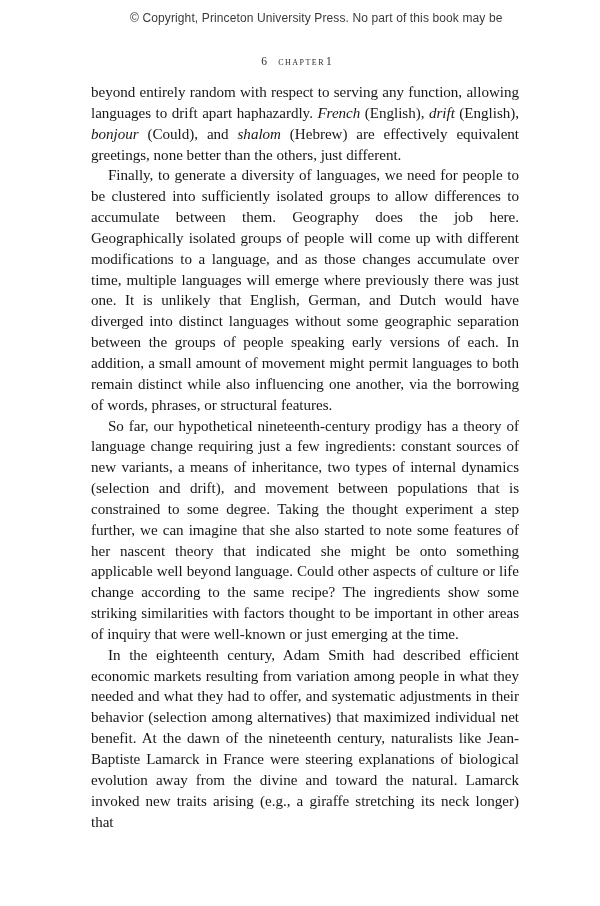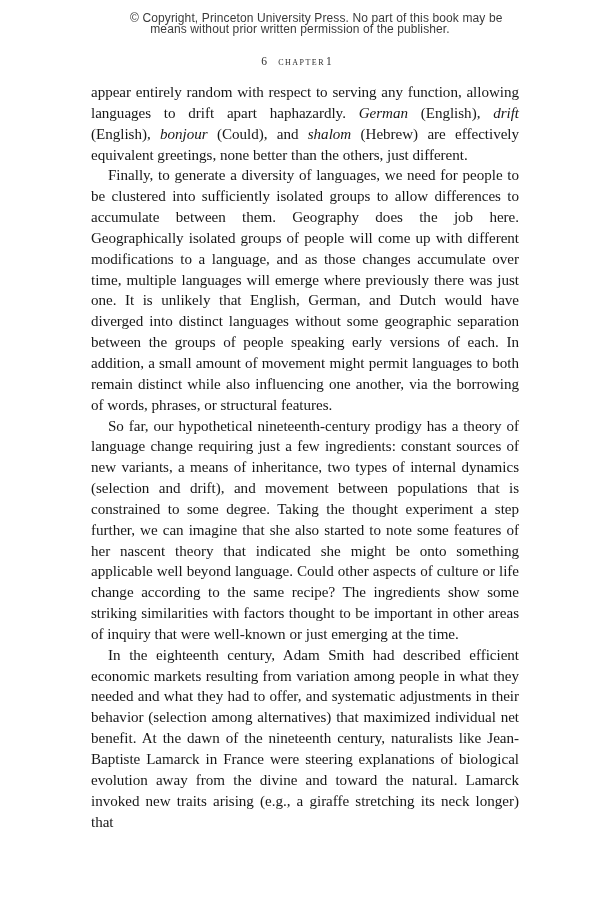--- a/index.html
+++ b/index.html
@@ -116,28 +116,27 @@
     white-space: nowrap;
   }
 </style>
 </head>
 <body>
 
 <div class="page">
 
   <div class="copyright-block">
     <span class="cline">© Copyright, Princeton University Press. No part of this book may be</span>
-    <span class="cline">means without prior written permission of the publisher.</span>
   </div>
 
   <div class="running-head">
     <span class="folio">6</span><span class="rh-gap"></span><span class="rh-label">Chapter</span><span class="rh-num">1</span>
   </div>
 
   <div class="text-column">
-    <p class="body-par"><span>appear entirely random with respect to serving any function, allowing languages to drift apart haphazardly. </span><em>German</em><span> (English), </span><em>drift</em><span> (English), </span><em>bonjour</em><span> (Could), and </span><em>shalom</em><span> (Hebrew) are effectively equivalent greetings, none better than the others, just different.</span></p>
+    <p class="body-par"><span>beyond entirely random with respect to serving any function, allowing languages to drift apart haphazardly. </span><em>French</em><span> (English), </span><em>drift</em><span> (English), </span><em>bonjour</em><span> (Could), and </span><em>shalom</em><span> (Hebrew) are effectively equivalent greetings, none better than the others, just different.</span></p>
     <p class="body-par indent"><span>Finally, to generate a diversity of languages, we need for people to be clustered into sufficiently isolated groups to allow differences to accumulate between them. Geography does the job here. Geographically isolated groups of people will come up with different modifications to a language, and as those changes accumulate over time, multiple languages will emerge where previously there was just one. It is unlikely that English, German, and Dutch would have diverged into distinct languages without some geographic separation between the groups of people speaking early versions of each. In addition, a small amount of movement might permit languages to both remain distinct while also influencing one another, via the borrowing of words, phrases, or structural features.</span></p>
     <p class="body-par indent"><span>So far, our hypothetical nineteenth-century prodigy has a theory of language change requiring just a few ingredients: constant sources of new variants, a means of inheritance, two types of internal dynamics (selection and drift), and movement between populations that is constrained to some degree. Taking the thought experiment a step further, we can imagine that she also started to note some features of her nascent theory that indicated she might be onto something applicable well beyond language. Could other aspects of culture or life change according to the same recipe? The ingredients show some striking similarities with factors thought to be important in other areas of inquiry that were well-known or just emerging at the time.</span></p>
     <p class="body-par indent"><span>In the eighteenth century, Adam Smith had described efficient economic markets resulting from variation among people in what they needed and what they had to offer, and systematic adjustments in their behavior (selection among alternatives) that maximized individual net benefit. At the dawn of the nineteenth century, naturalists like Jean-Baptiste Lamarck in France were steering explanations of biological evolution away from the divine and toward the natural. Lamarck invoked new traits arising (e.g., a giraffe stretching its neck longer) that</span></p>
   </div>
 
 
 </div>
 
 </body></html>

